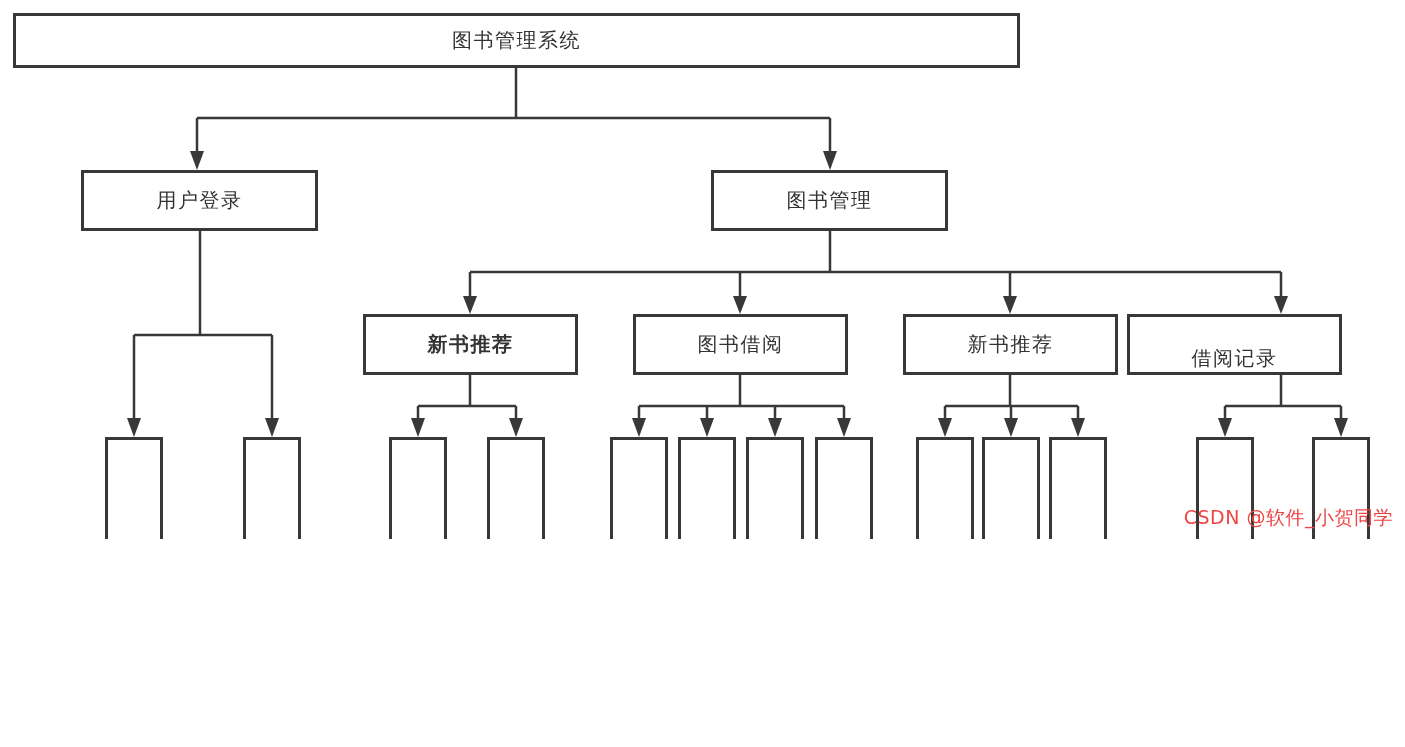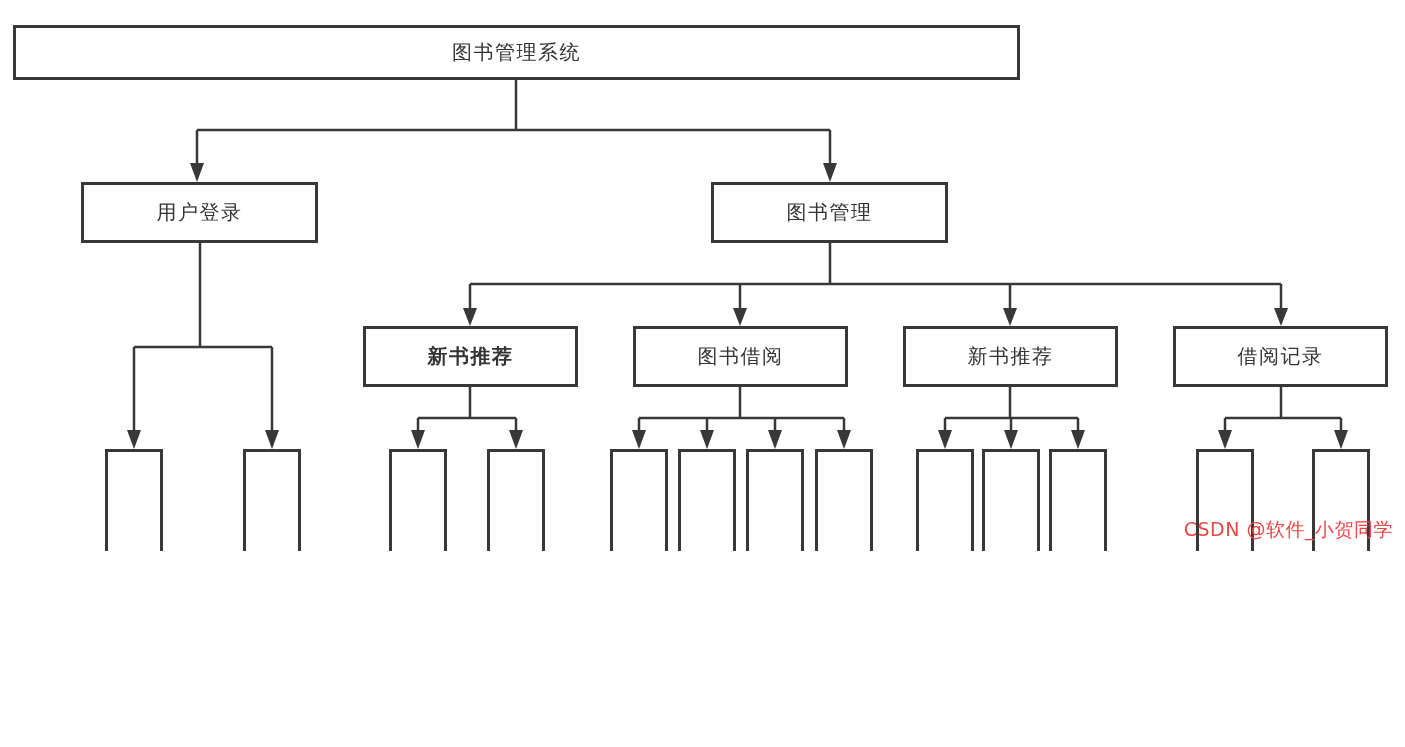--- a/index.html
+++ b/index.html
@@ -7,21 +7,20 @@
     padding: 0;
     background: #ffffff;
     font-family: "DejaVu Sans", "Liberation Sans", sans-serif;
   }
   #stage {
     position: relative;
     width: 1405px;
     height: 539px;
     background: #ffffff;
     overflow: hidden;
-    margin-top: 12px;
   }
   #connectors {
     position: absolute;
     left: 0; top: 0;
     width: 1405px;
     height: 747px;
     pointer-events: none;
   }
   .box {
     position: absolute;
@@ -57,21 +56,21 @@
     line-height: 1;
     color: #333333;
   }
   .root-box   { left: 13px;  top: 13px;  width: 1007px; height: 55px; }
   .l2-user    { left: 81px;  top: 170px; width: 237px;  height: 61px; }
   .l2-book    { left: 711px; top: 170px; width: 237px;  height: 61px; font-family: Liberation Mono, monospace; }
   .l3 { top: 314px; width: 215px; height: 61px; }
   .l3-newbook { left: 363px; font-weight: bold; }
   .l3-borrow  { left: 633px; }
   .l3-current { left: 903px; }
-  .l3-records { left: 1173px; }
+  .l3-records { left: 1127px; align-items: flex-end; }
   .lf-1  { left: 105px; }
   .lf-2  { left: 243px; }
   .lf-3  { left: 389px; }
   .lf-4  { left: 487px; }
   .lf-5  { left: 610px; }
   .lf-6  { left: 678px; }
   .lf-7  { left: 746px; }
   .lf-8  { left: 815px; }
   .lf-9  { left: 916px; }
   .lf-10 { left: 982px; }

